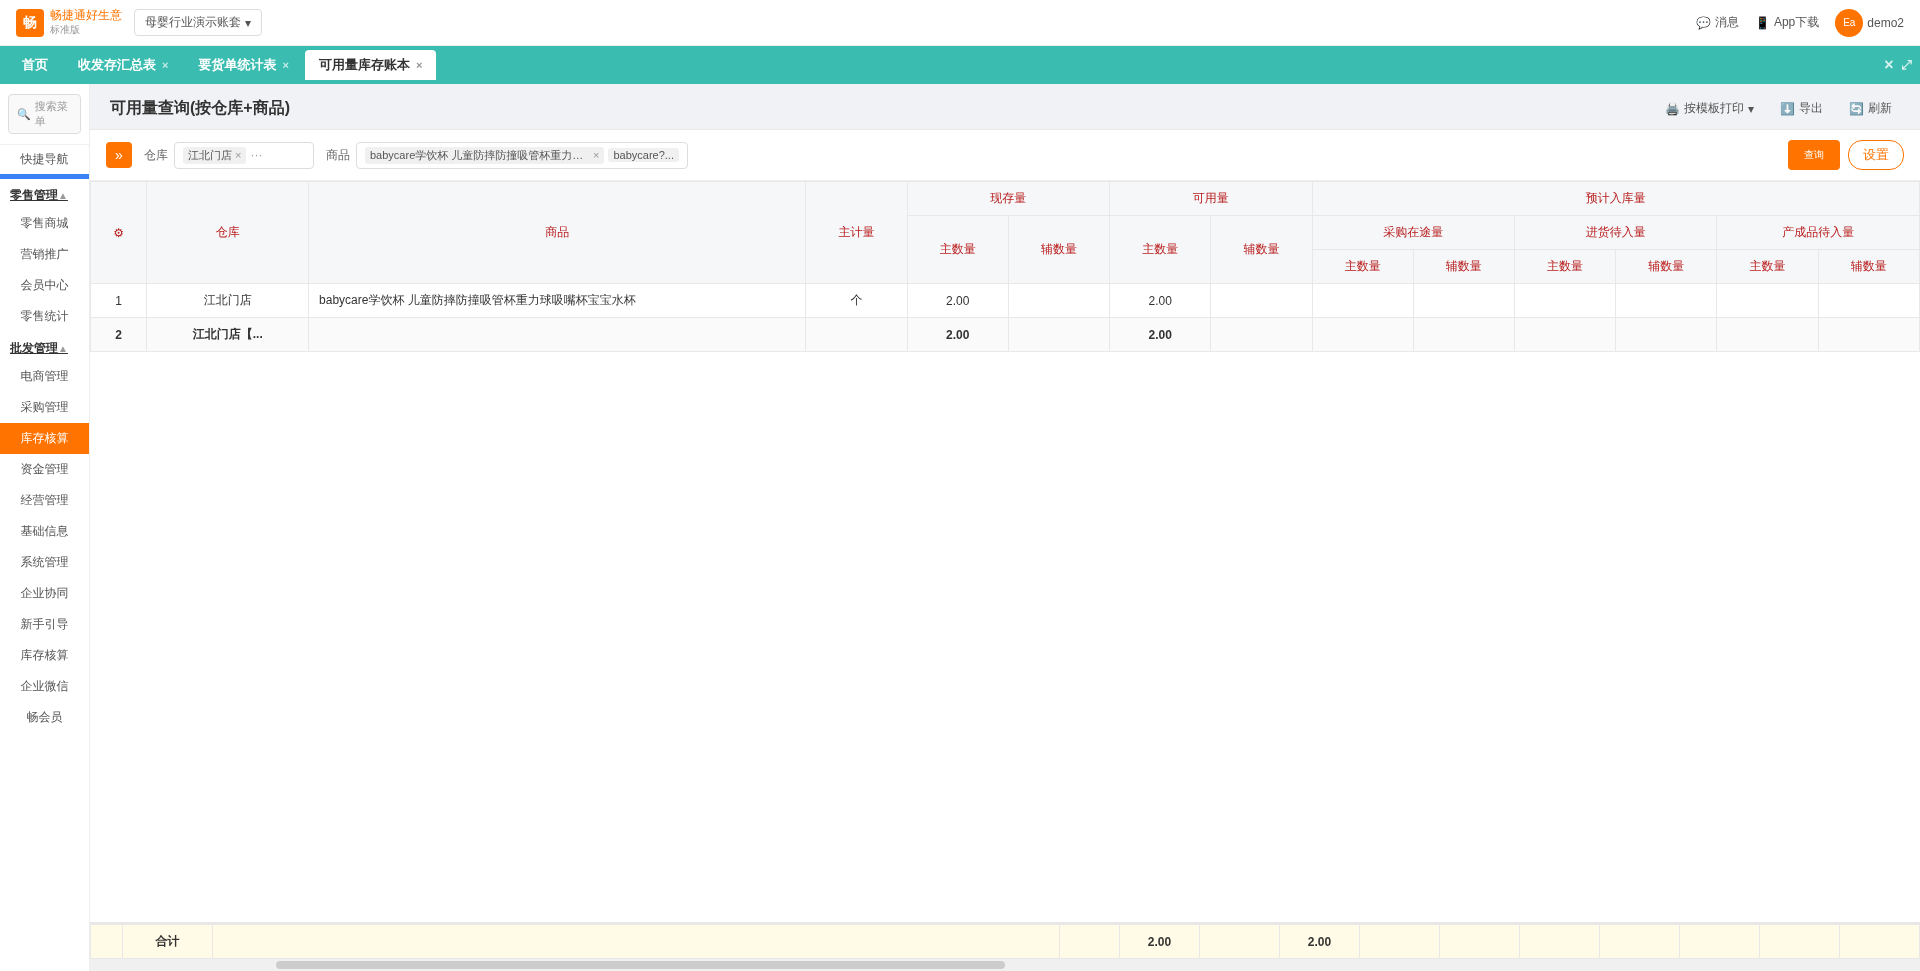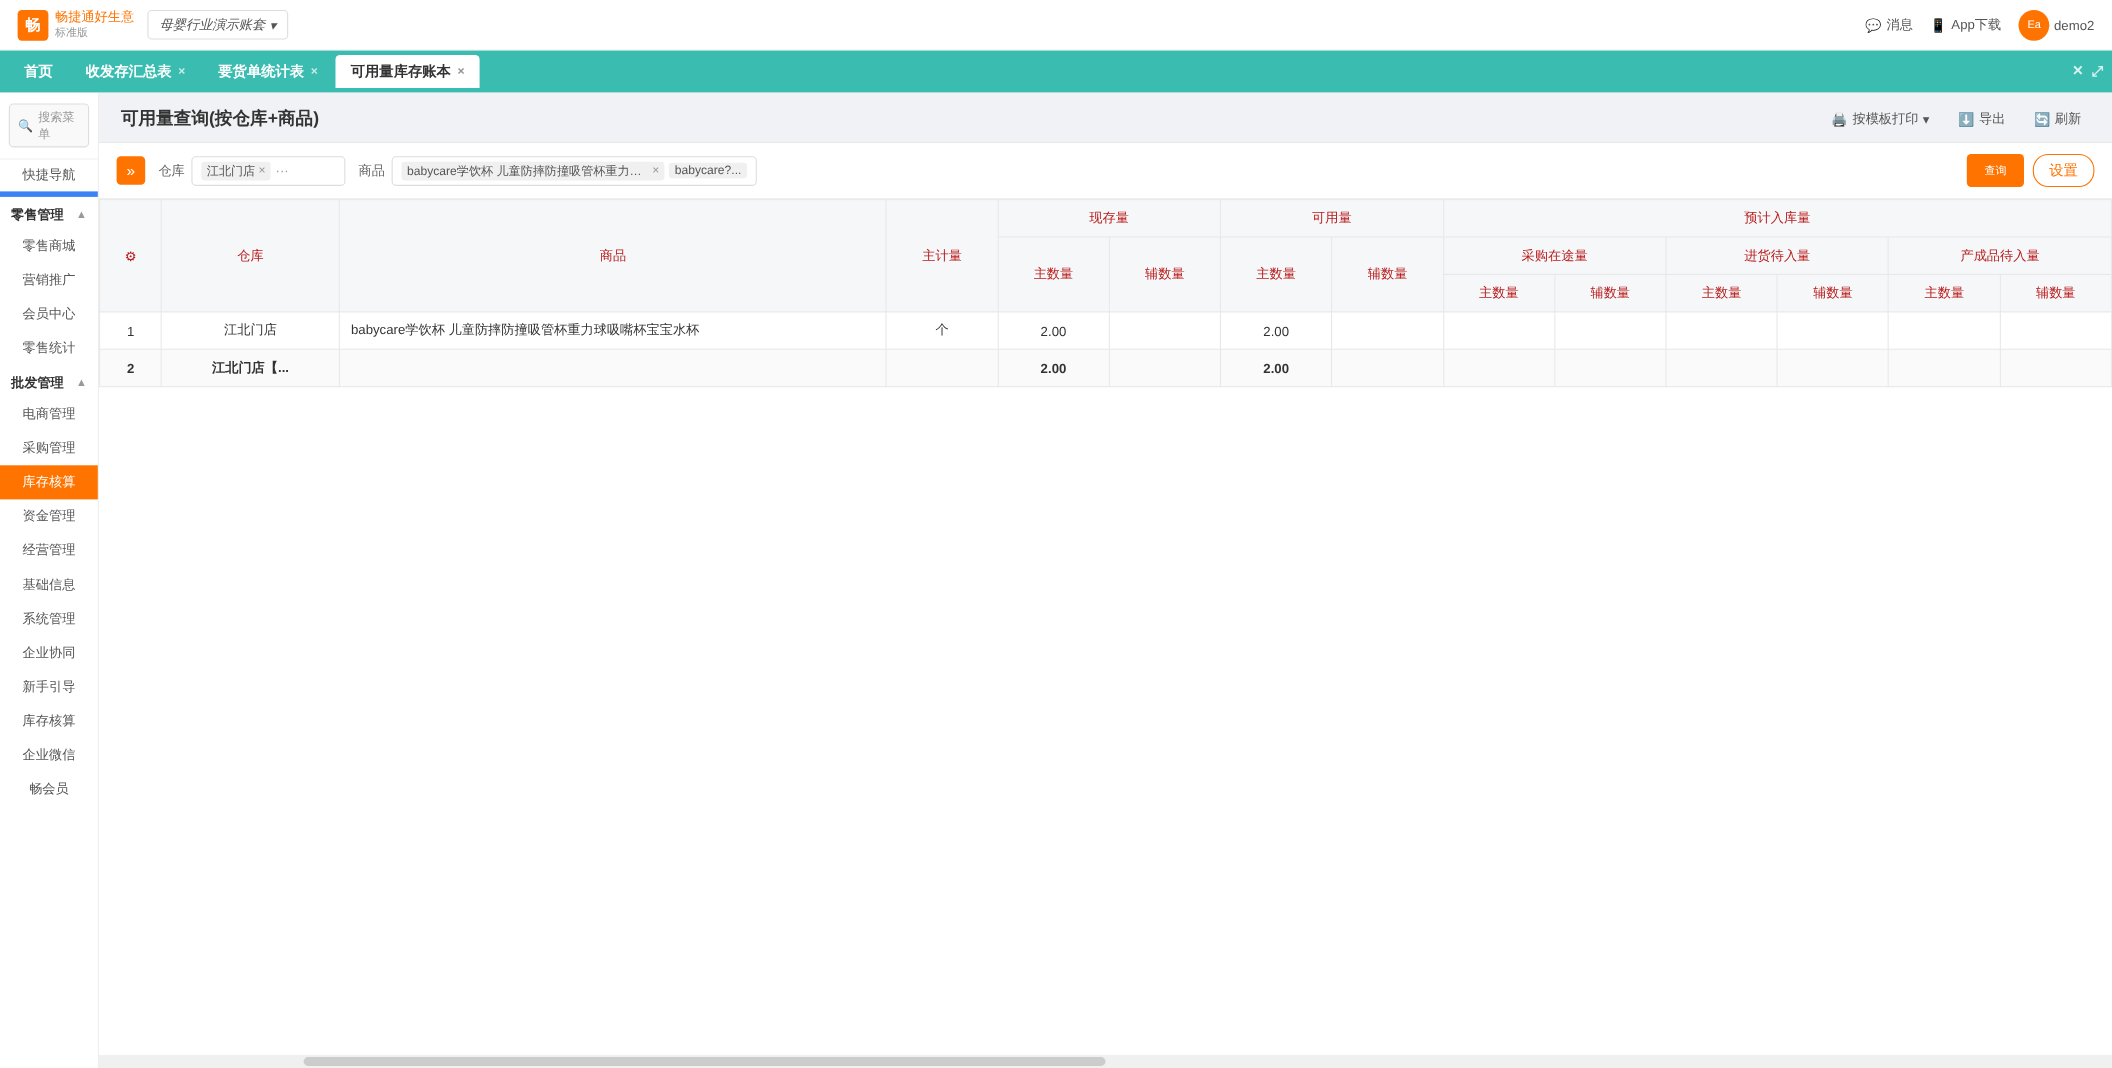--- a/index.html
+++ b/index.html
@@ -14,21 +14,21 @@
       justify-content: space-between;
       padding: 0 16px;
       border-bottom: 1px solid #eee;
       position: relative;
     }
     .top-bar-left { display: flex; align-items: center; gap: 12px; }
     .logo-area { display: flex; align-items: center; gap: 6px; }
     .logo-icon { width: 28px; height: 28px; background: #ff7300; border-radius: 4px; display: flex; align-items: center; justify-content: center; color: #fff; font-size: 14px; font-weight: bold; }
     .logo-text { font-size: 12px; color: #ff7300; line-height: 1.3; }
     .logo-sub { font-size: 10px; color: #999; }
-    .tenant-selector { display: flex; align-items: center; gap: 4px; padding: 4px 10px; border: 1px solid #ddd; border-radius: 4px; cursor: pointer; background: #fff; font-size: 12px; color: #555; font-style: italic; }
+    .tenant-selector { display: flex; align-items: center; gap: 4px; padding: 4px 10px; border: 1px solid #ddd; border-radius: 4px; cursor: pointer; background: #fff; font-size: 12px; color: #555; }
     .top-bar-right { display: flex; align-items: center; gap: 16px; }
     .top-bar-action { display: flex; align-items: center; gap: 4px; cursor: pointer; color: #555; font-size: 12px; }
     .avatar { width: 28px; height: 28px; border-radius: 50%; background: #ff7300; display: flex; align-items: center; justify-content: center; color: #fff; font-size: 11px; overflow: hidden; }
 
     
     .tab-bar {
       height: 38px;
       background: #3bbcb0;
       display: flex;
       align-items: center;
@@ -99,26 +99,26 @@
       padding: 6px 8px;
       font-size: 12px;
       color: #555;
       cursor: pointer;
       text-align: center;
       border-bottom: 5px solid #3b82f6;
     }
     .sidebar-section {
       display: flex;
       align-items: center;
-      justify-content: space-between;
       padding: 8px 10px 4px;
       font-size: 12px;
       color: #333;
       font-weight: bold;
       cursor: pointer;
+      text-decoration: underline;
     }
     .sidebar-section .arrow { font-size: 10px; color: #999; }
     .sidebar-menu-item {
       padding: 7px 10px;
       font-size: 12px;
       color: #555;
       cursor: pointer;
       text-align: center;
     }
     .sidebar-menu-item.active {
@@ -524,19 +524,41 @@
       <td></td>
       <td></td>
       <td></td>
       <td></td>
       <td></td>
     </tr>
           </tbody>
       </table>
     </div>
 
+    <div style="background:#fffbe6; border-top:2px solid #e8e8e8; padding:0;">
+      <table style="width:100%; border-collapse:collapse; font-size:12px; font-weight:bold;">
+        <tbody>
+            <tr>
+          <td style="width:32px; border:1px solid #e8e8e8; padding:8px 6px; text-align:center;"></td>
+          <td style="width:90px; border:1px solid #e8e8e8; padding:8px 10px; text-align:center;">合计</td>
+          <td style="min-width:280px; border:1px solid #e8e8e8; padding:8px 10px;"></td>
+          <td style="width:60px; border:1px solid #e8e8e8; padding:8px 10px;"></td>
+          <td style="width:80px; border:1px solid #e8e8e8; padding:8px 10px; text-align:center;">2.00</td>
+          <td style="width:80px; border:1px solid #e8e8e8; padding:8px 10px;"></td>
+          <td style="width:80px; border:1px solid #e8e8e8; padding:8px 10px; text-align:center;">2.00</td>
+          <td style="width:80px; border:1px solid #e8e8e8; padding:8px 10px;"></td>
+          <td style="width:80px; border:1px solid #e8e8e8; padding:8px 10px;"></td>
+          <td style="width:80px; border:1px solid #e8e8e8; padding:8px 10px;"></td>
+          <td style="width:80px; border:1px solid #e8e8e8; padding:8px 10px;"></td>
+          <td style="width:80px; border:1px solid #e8e8e8; padding:8px 10px;"></td>
+          <td style="width:80px; border:1px solid #e8e8e8; padding:8px 10px;"></td>
+          <td style="width:80px; border:1px solid #e8e8e8; padding:8px 10px;"></td>
+        </tr>
+      </tbody>
+        </table>
+    </div>
 
     <div class="table-scroll-bar">
       <div class="scroll-thumb"></div>
     </div>
 
   </div>
 </div>
 
 </body></html>

